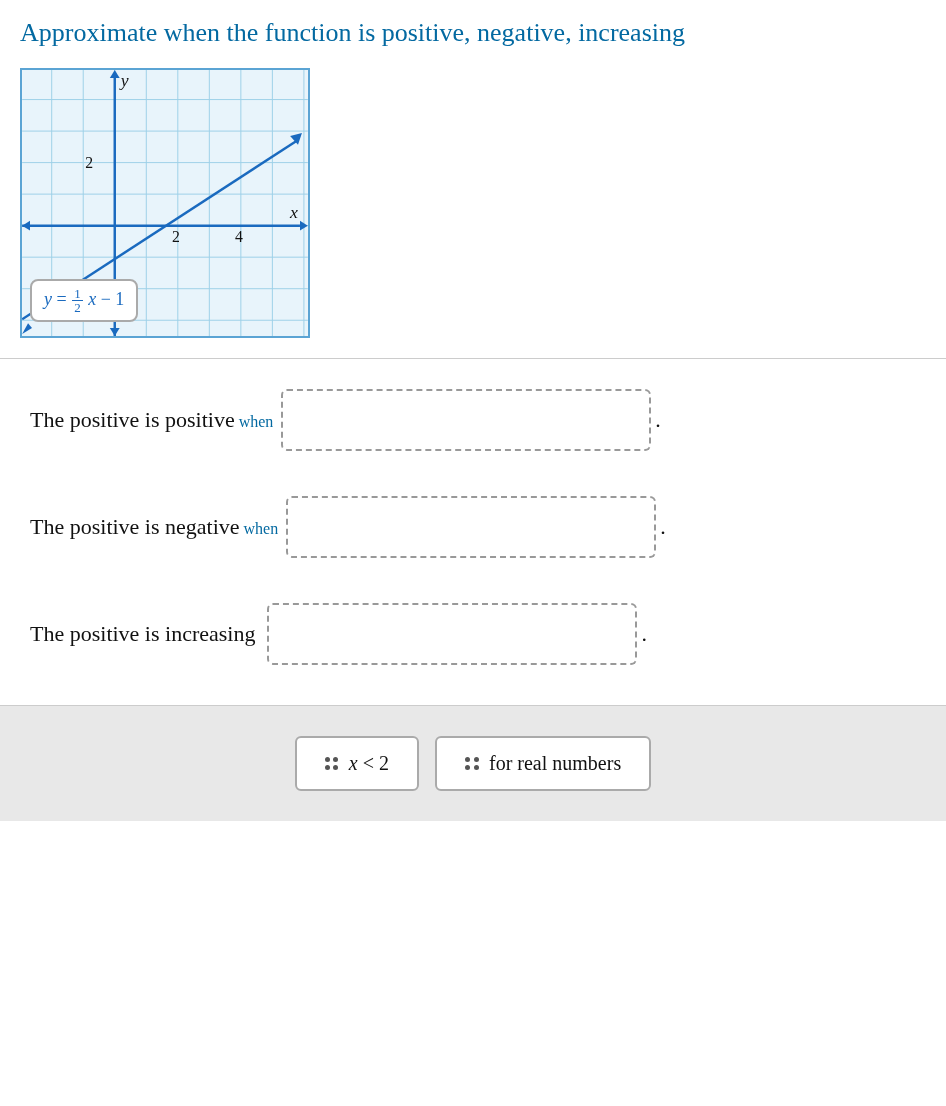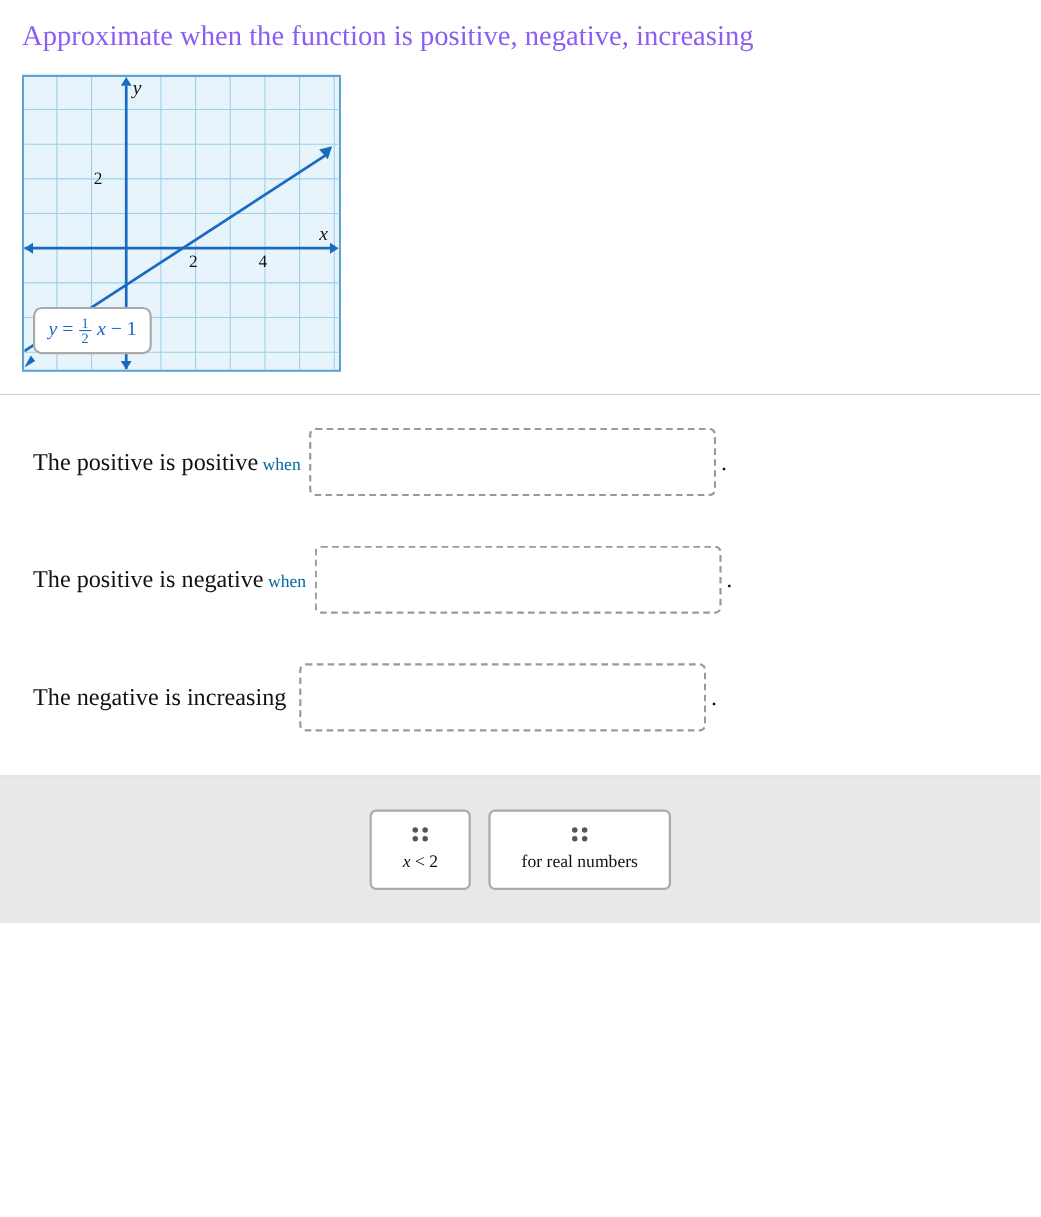--- a/index.html
+++ b/index.html
@@ -10,21 +10,21 @@
       min-height: 1106px;
       position: relative;
       overflow: hidden;
     }
 
     
     .header {
       padding: 18px 20px 10px 20px;
       font-size: 26px;
       font-weight: 400;
-      color: #8b5cf6;
+      color: #0369a1;
     }
 
     
     .graph-section {
       padding: 10px 20px 20px 20px;
       border-bottom: 1px solid #ccc;
     }
 
     .graph-container {
       width: 290px;
@@ -95,27 +95,26 @@
       align-items: center;
       gap: 16px;
       min-height: 110px;
     }
 
     .chip {
       background: #fff;
       border: 2px solid #aaa;
       border-radius: 6px;
       padding: 14px 28px;
-      font-size: 16px;
+      font-size: 20px;
       color: #111;
       display: flex;
       align-items: center;
       gap: 10px;
       cursor: pointer;
-      flex-direction: column;
     }
 
     .chip-dots {
       display: inline-grid;
       grid-template-columns: 1fr 1fr;
       gap: 3px;
       width: 14px;
     }
 
     .chip-dots span {
@@ -239,21 +238,21 @@
   <div class="question-row">
     <span class="question-text">
       <span>The positive is negative</span><span class="when-label">when</span>
     </span>
     <div class="answer-box"></div>
     <span class="dot-after">.</span>
   </div>
 
   <div class="question-row">
     <span class="question-text">
-      <span>The negative is increasing</span><span class="when-label"></span>
+      <span>The positive is increasing</span><span class="when-label"></span>
     </span>
     <div class="answer-box"></div>
     <span class="dot-after">.</span>
   </div>
 
 </div>
 
 <div class="chips-section">
 
   <div class="chip">

